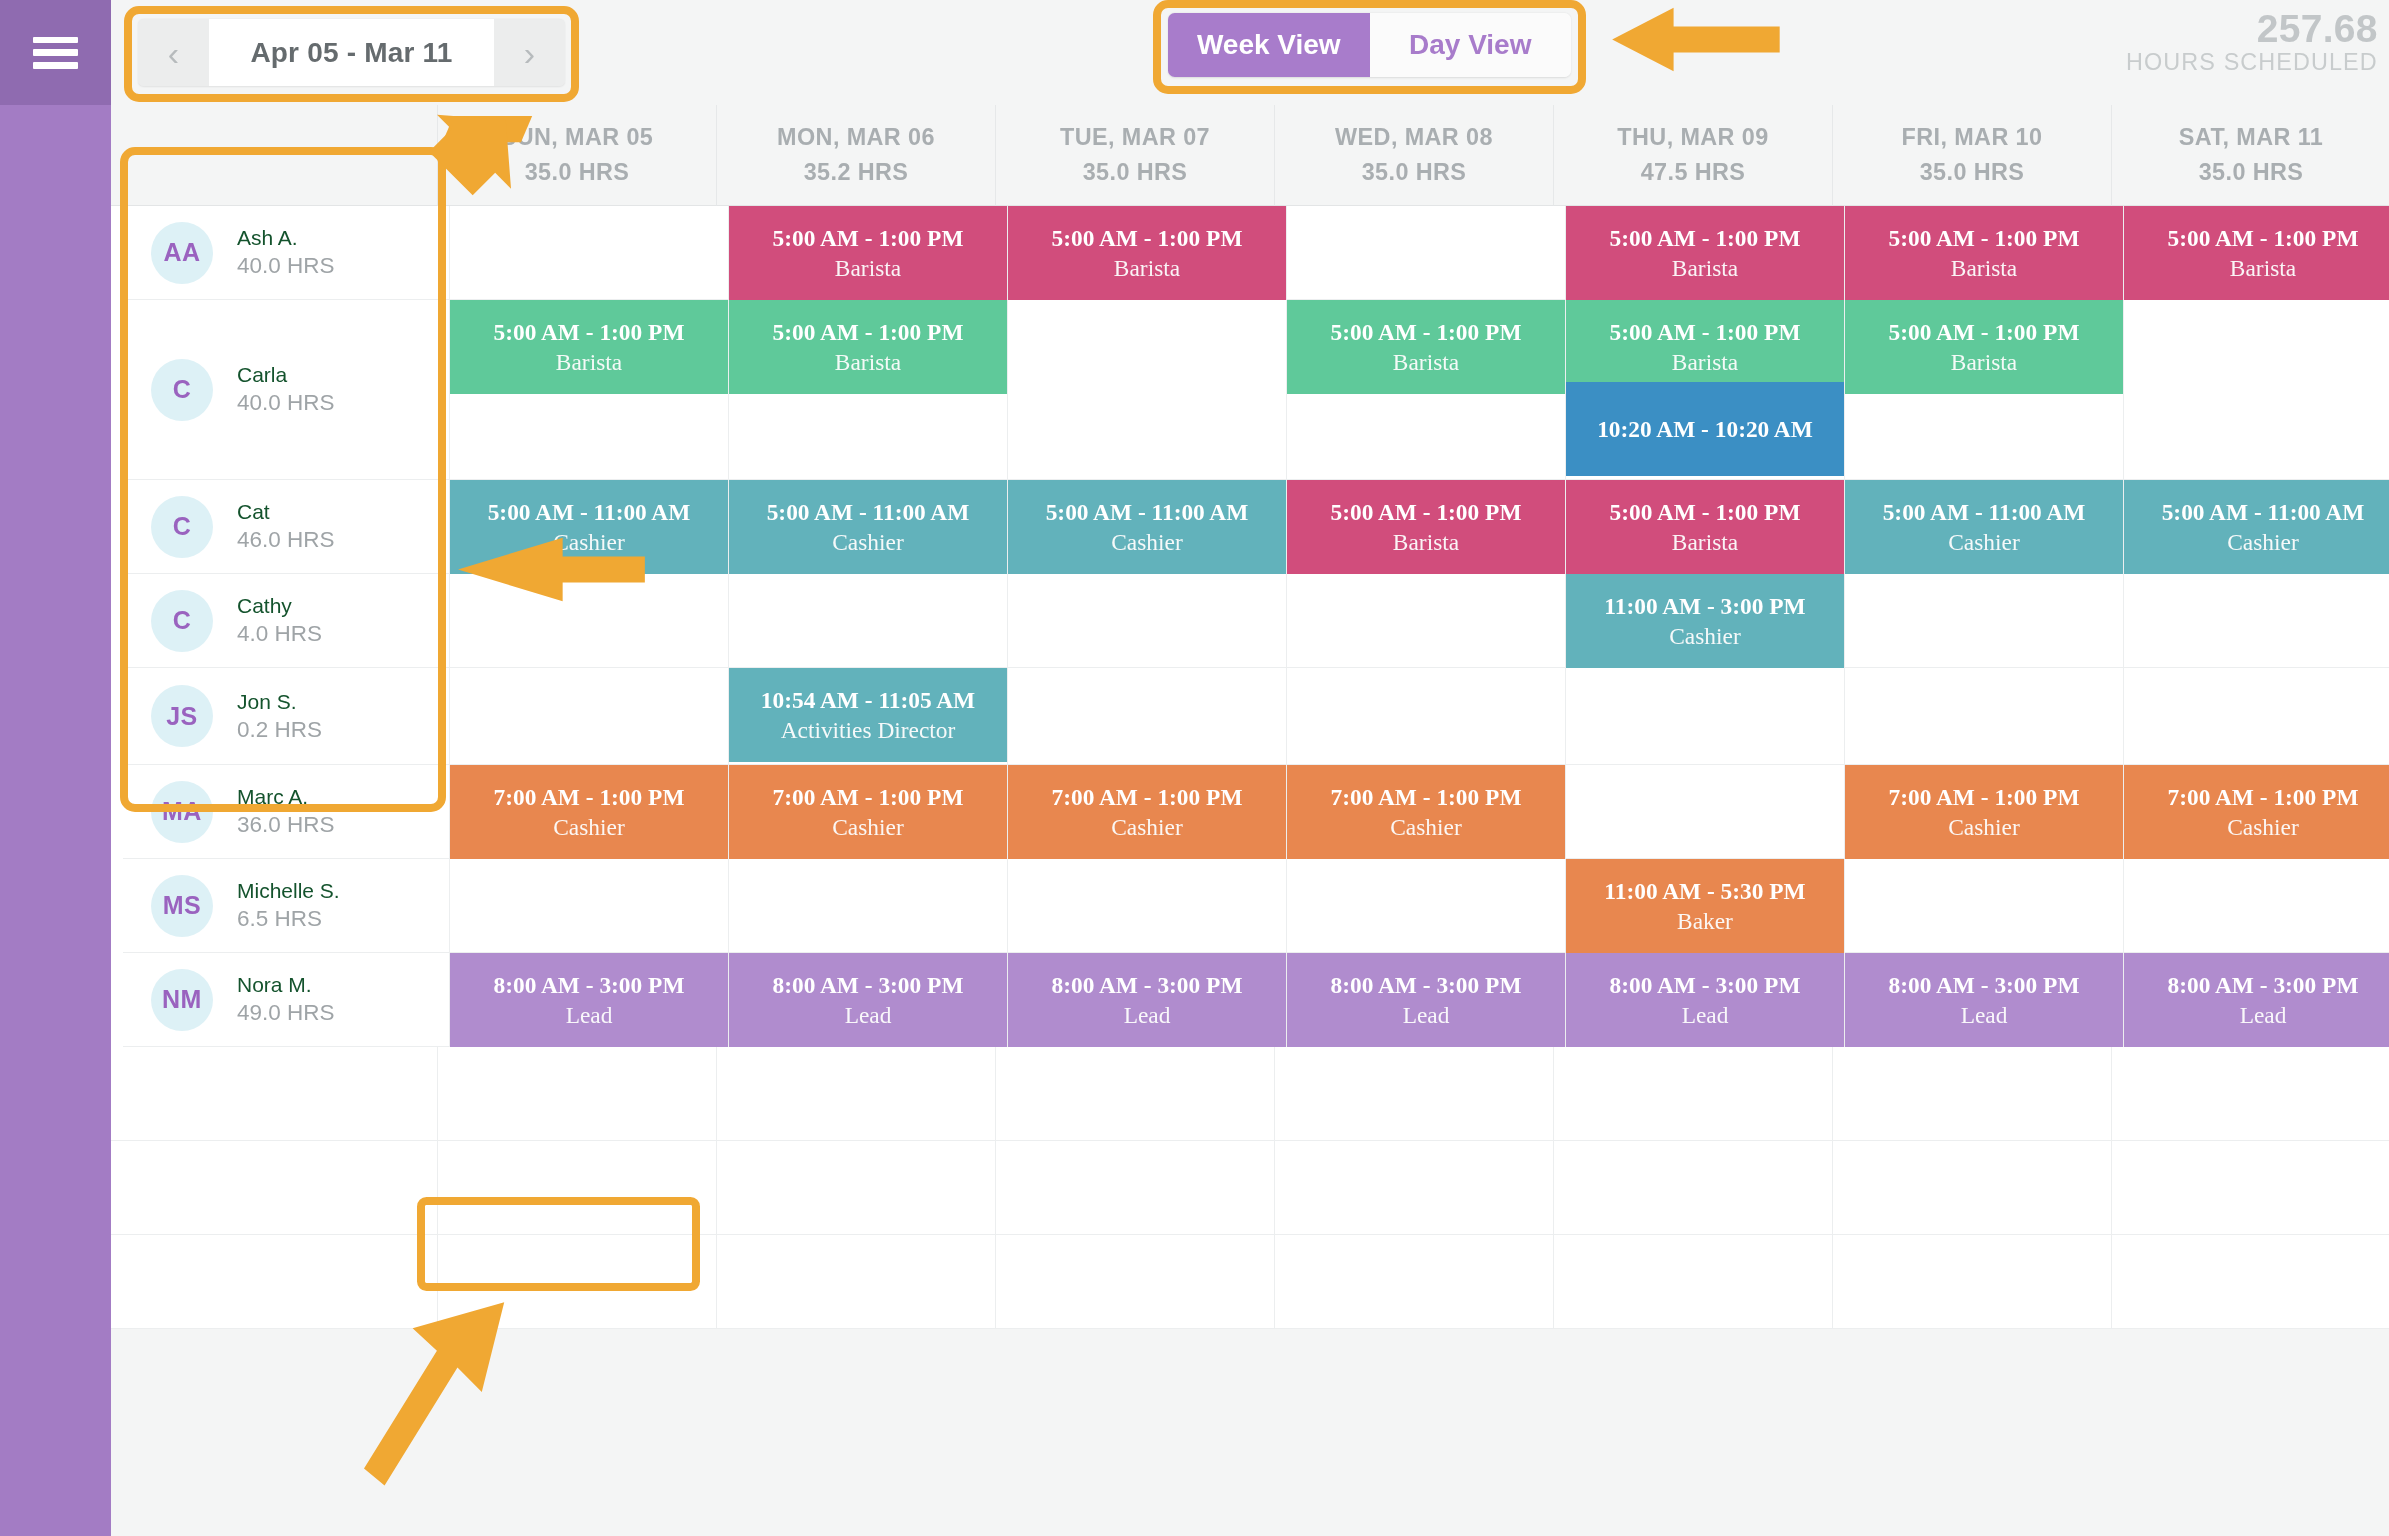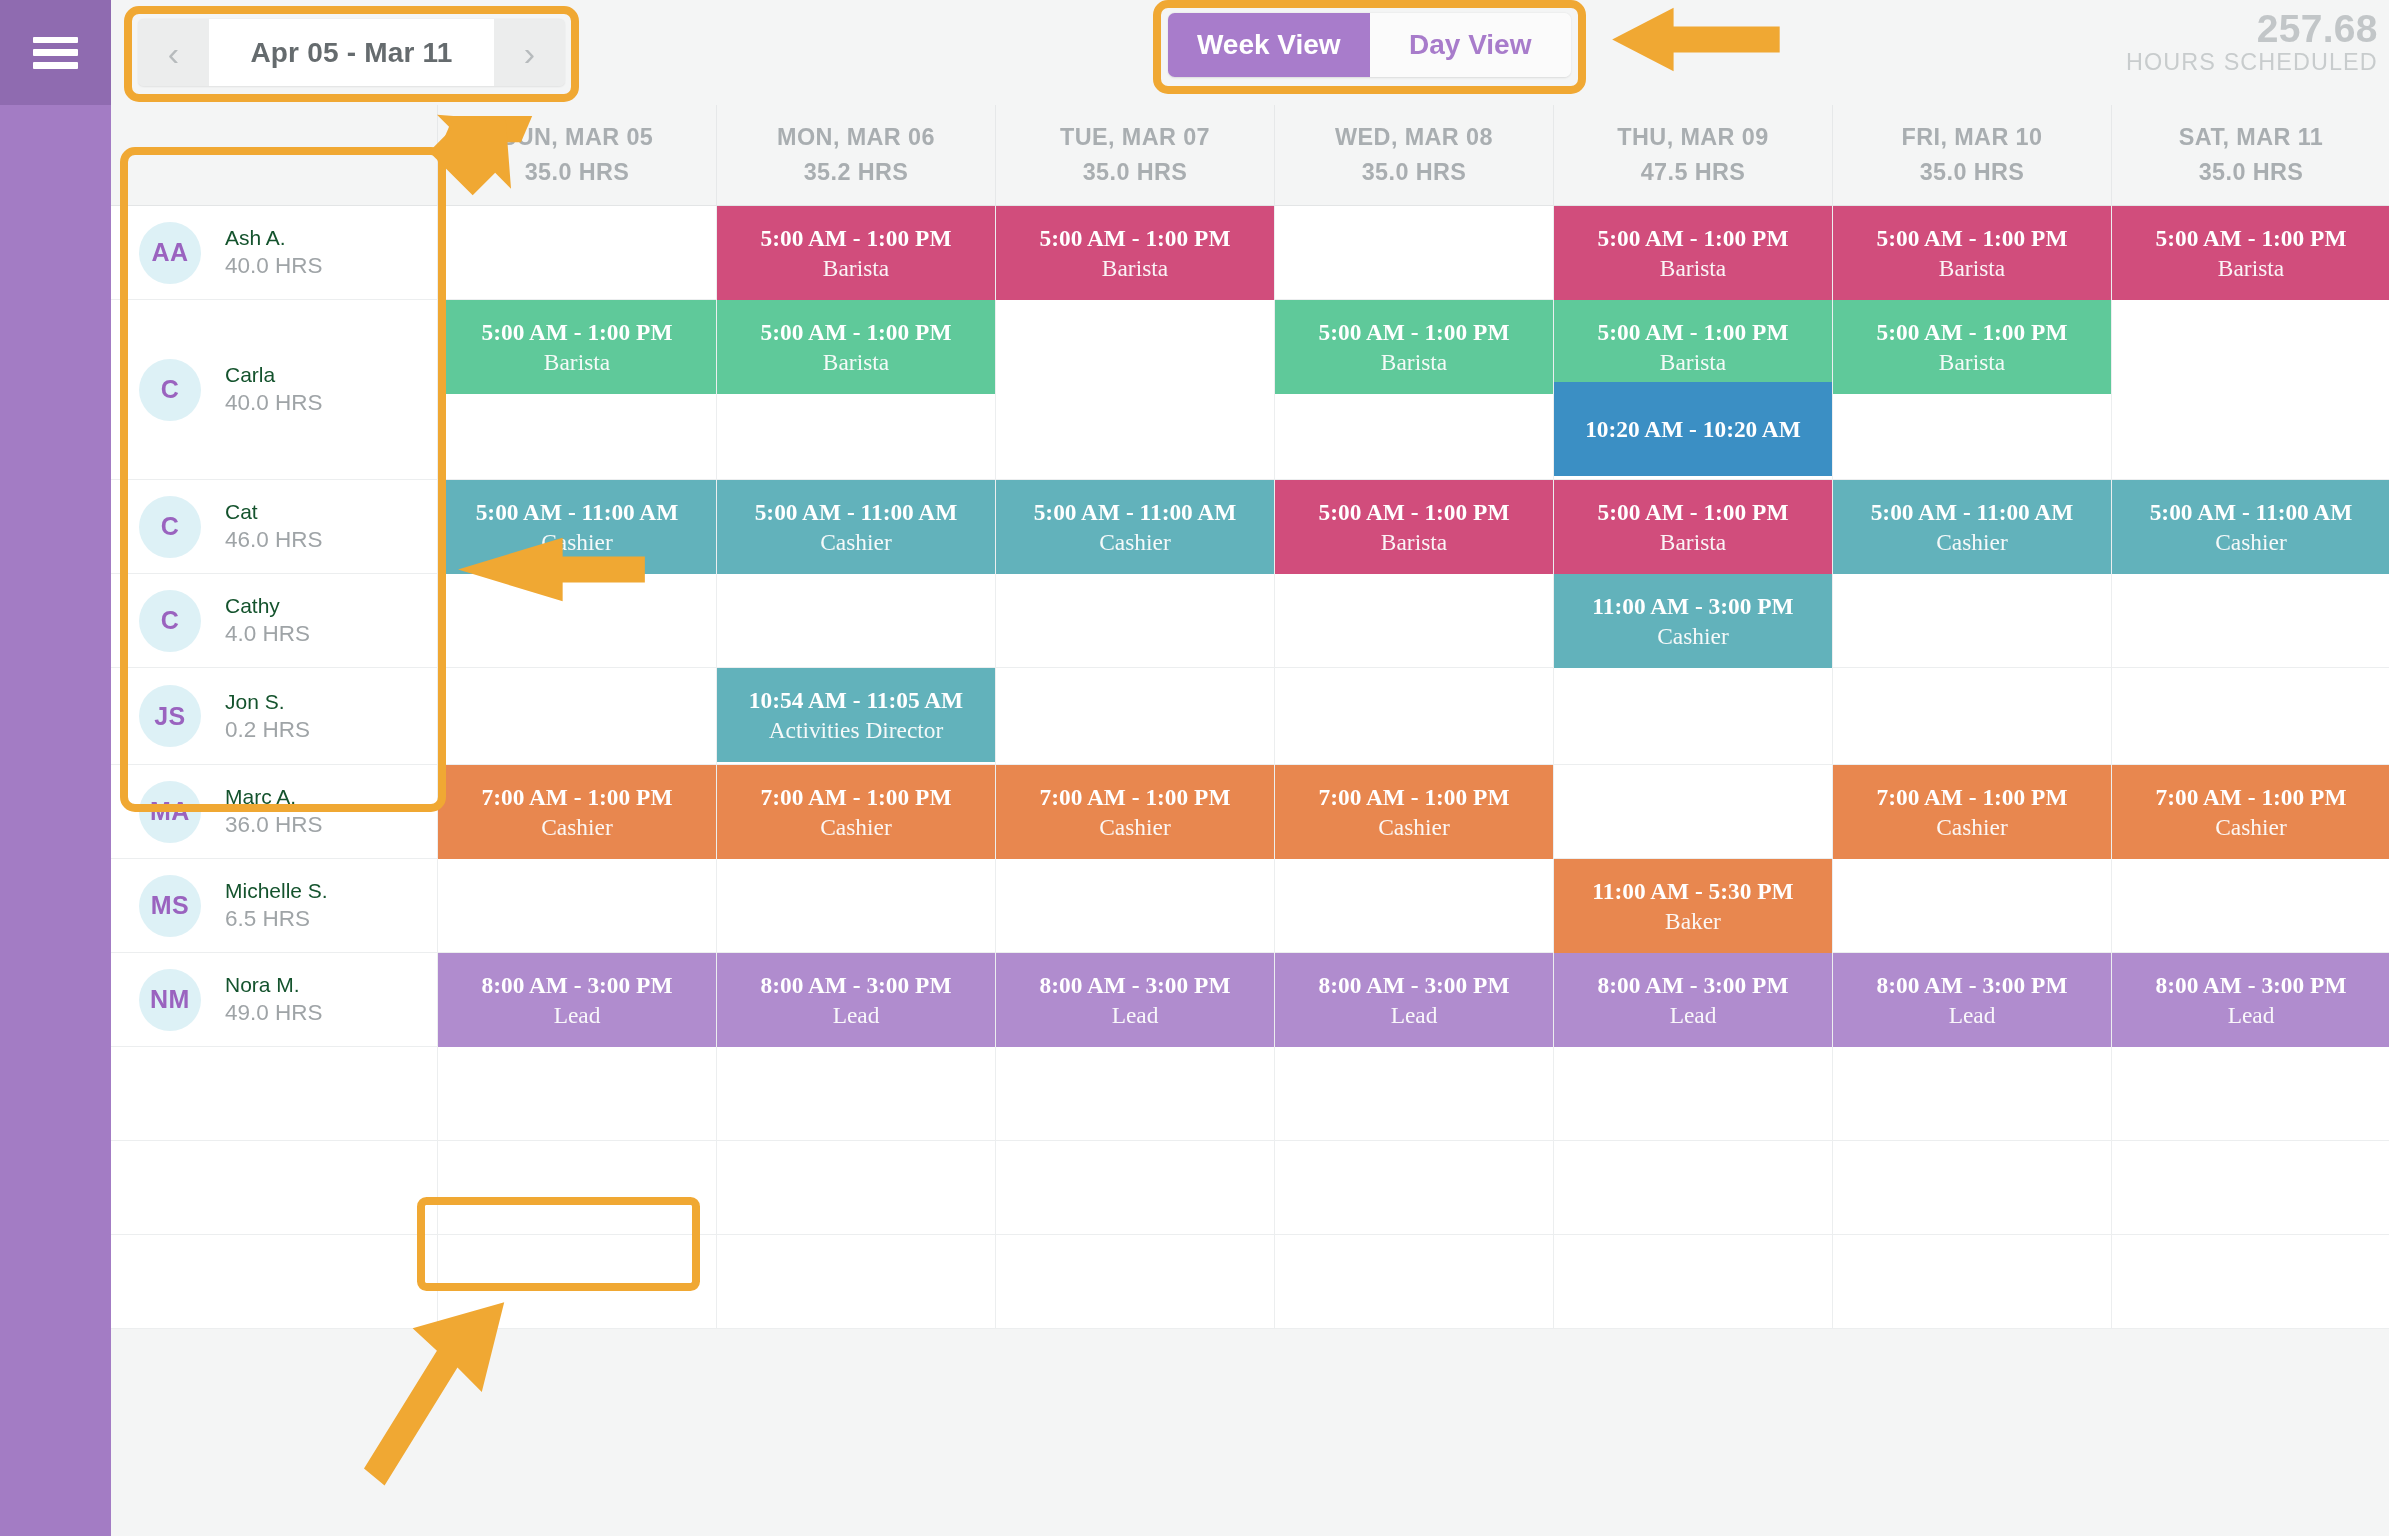--- a/index.html
+++ b/index.html
@@ -73,21 +73,21 @@
     background: #f4f5f5;
     border-left: 0.9px solid #e6e8e9;
     border-bottom: 0.9px solid #e3e5e6;
     display: flex; flex-direction: column; align-items: center; justify-content: center;
     color: #a9aeb1; font-size: 23.4px; font-weight: 700; letter-spacing: 0.4px; line-height: 1.5;
   }
 
   .emp-row { background: #ffffff; }
   .emp-cell {
     background: #ffffff; border-bottom: 0.9px solid #eceeef;
-    display: flex; align-items: center; padding-left: 28px; gap: 24px;
+    display: flex; align-items: center; padding-left: 28px; gap: 24px; margin-left: 12px;
   }
   .avatar {
     width: 62px; height: 62px; flex: 0 0 62px; border-radius: 50%;
     background: #ddf1f6; color: #9a63bf;
     display: flex; align-items: center; justify-content: center;
     font-size: 25px; font-weight: 700; letter-spacing: 0.5px;
   }
   .emp-text { display: flex; flex-direction: column; gap: 4.7px; }
   .emp-name { font-size: 21px; color: #14532d; font-weight: 400; line-height: 1.05; }
   .emp-hrs { font-size: 22.5px; color: #9fa4a7; font-weight: 400; line-height: 1.05; }

